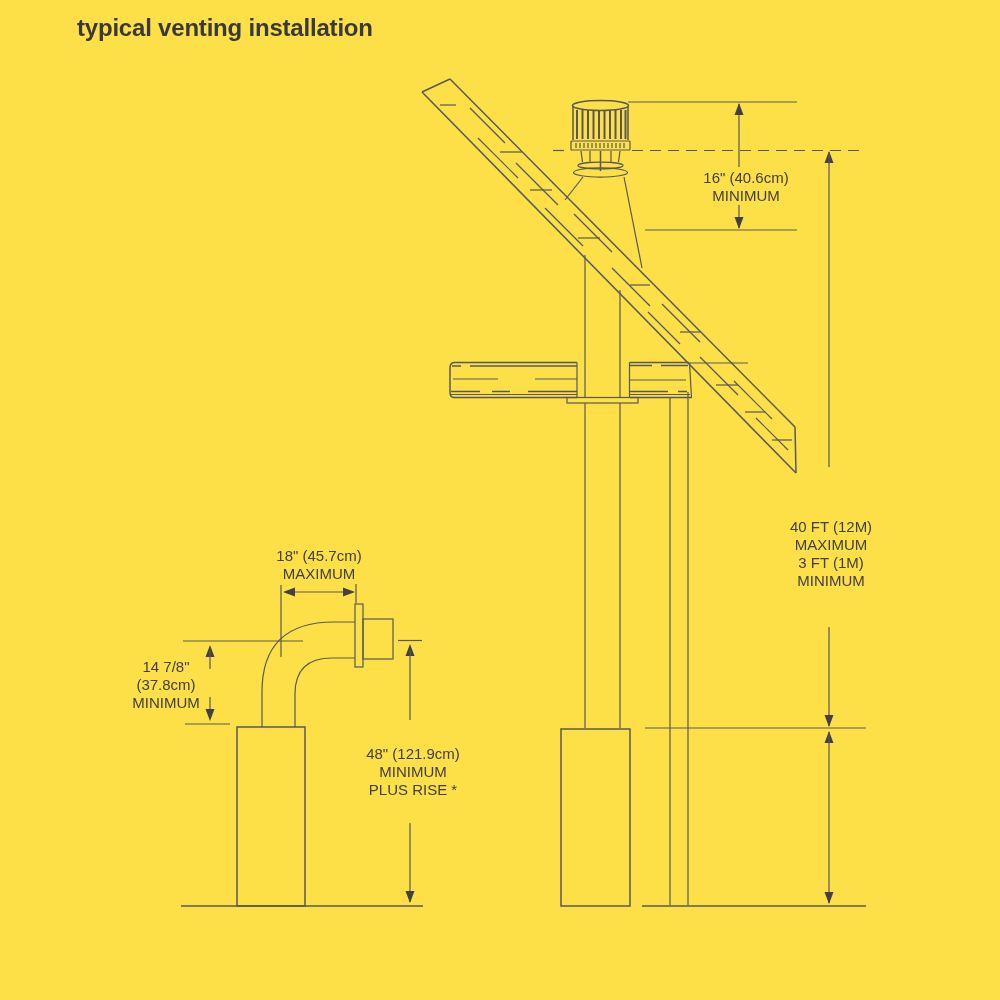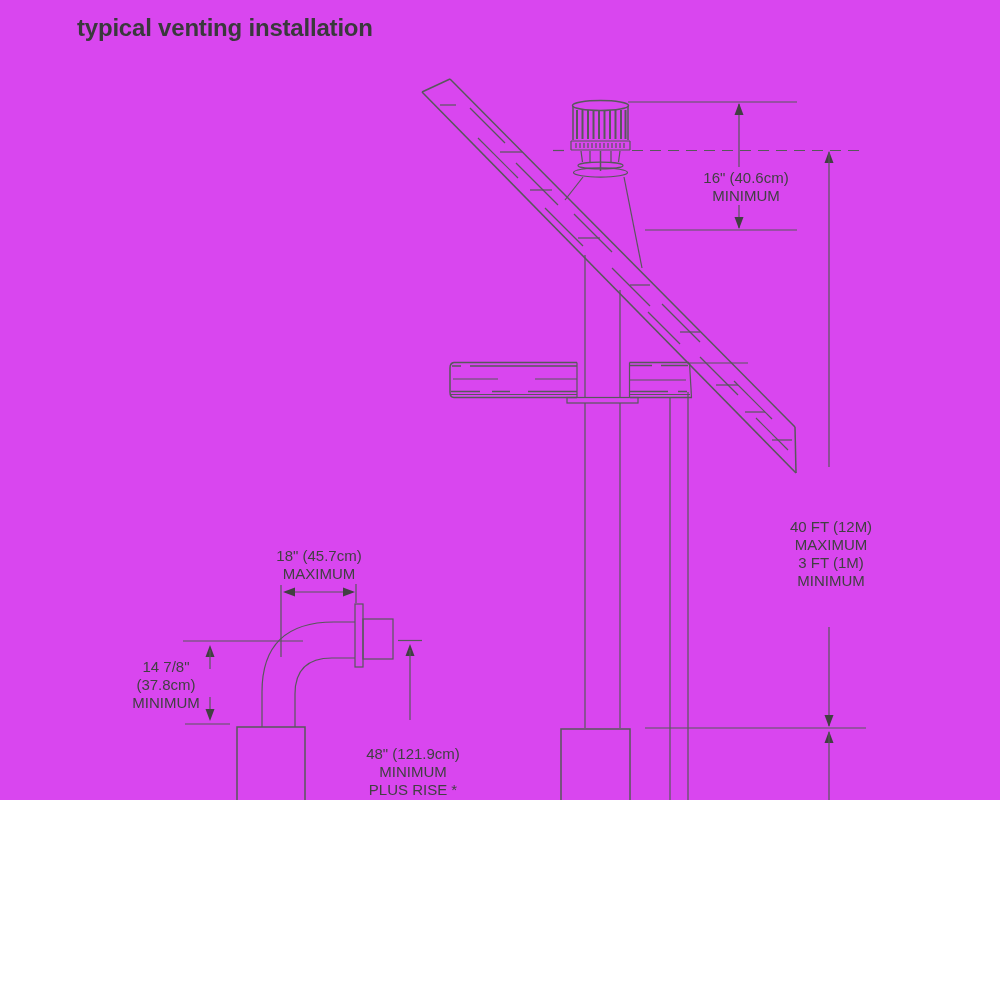--- a/index.html
+++ b/index.html
@@ -1,16 +1,16 @@
 <!DOCTYPE html>
 <html><head>
 <meta charset="utf-8">
 <style>
   html,body{margin:0;padding:0;background:#ffffff;}
-  .stage{position:relative;width:1000px;height:800px;background:#d946ef;overflow:hidden;
+  .stage{position:relative;width:1000px;height:1000px;background:#fde047;overflow:hidden;
          font-family:"Liberation Sans", sans-serif;}
   .title{position:absolute;left:77px;top:14px;font-size:24px;font-weight:700;
          color:#39393b;letter-spacing:-0.2px;}
   svg{position:absolute;left:0;top:0;}
   svg line, svg path, svg rect, svg ellipse, svg polyline{stroke:#58585b;fill:none;}
   .w1{stroke-width:1.2;} .w15{stroke-width:1.5;} .w2{stroke-width:2;}
   .arrow{fill:#414042;stroke:none;}
   .dim-text{font-family:"Liberation Sans", sans-serif;font-size:15px;fill:#414042;
             text-anchor:middle;}
   .dashed{stroke-dasharray:11 7;}

